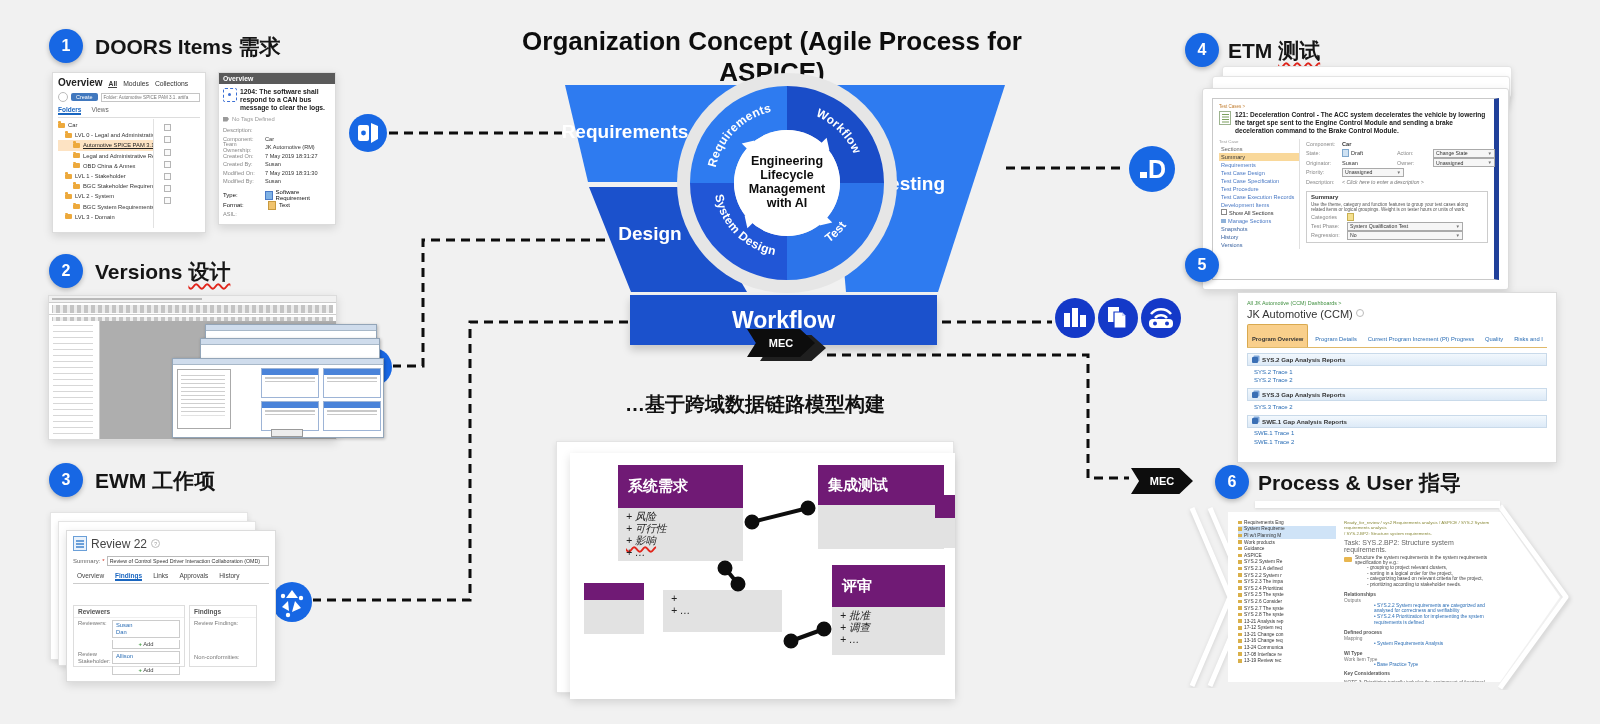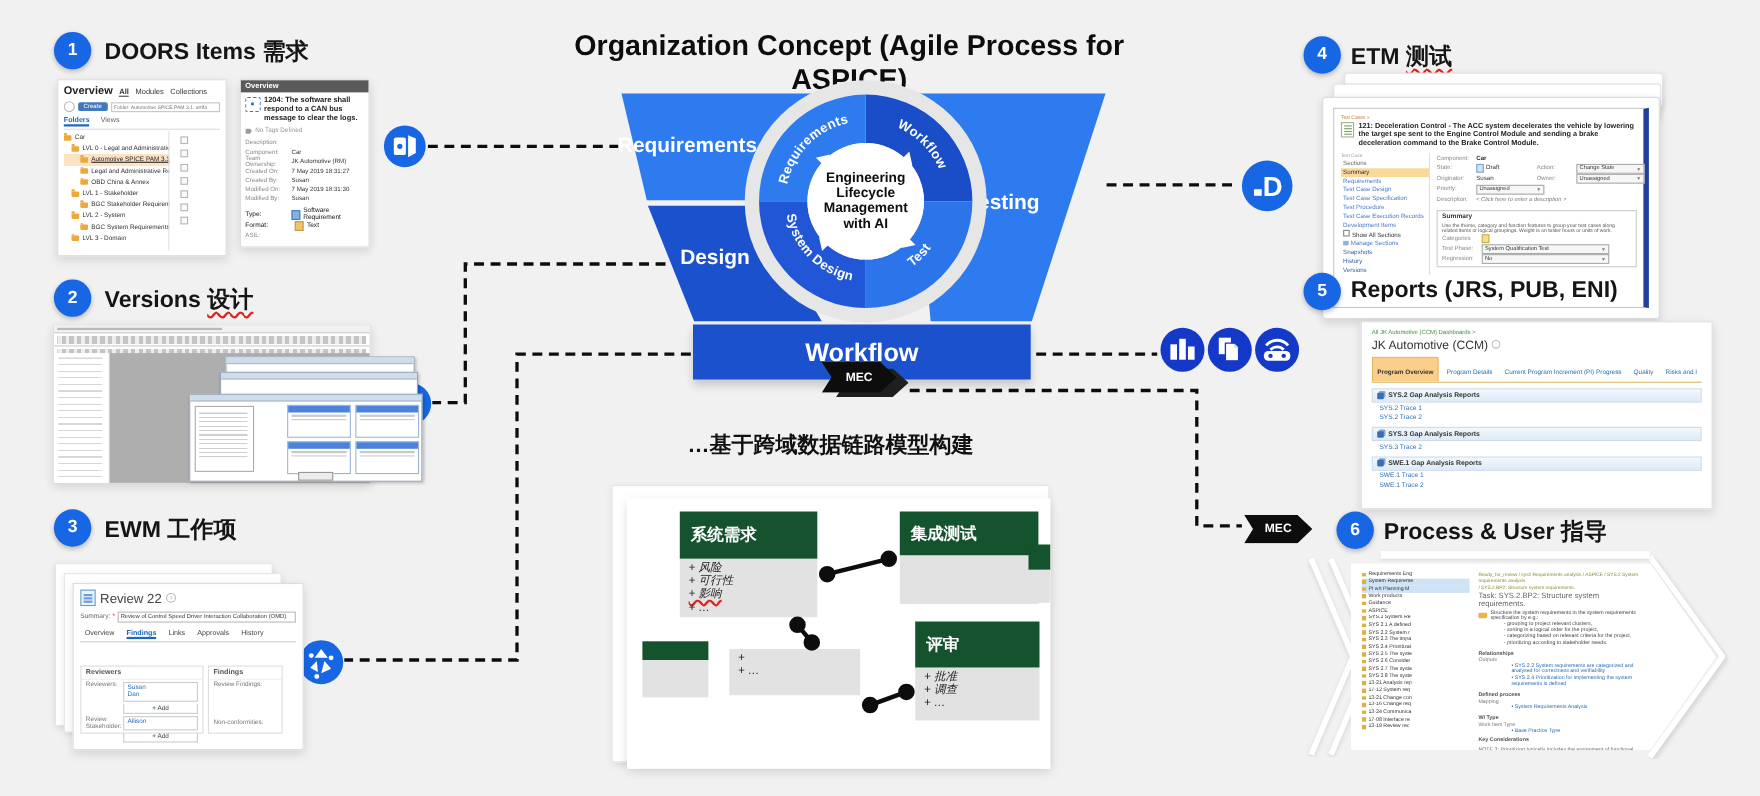--- a/index.html
+++ b/index.html
@@ -155,21 +155,21 @@
   .pmain .folo{width:8px;height:5px;background:#e8b64f;border-radius:1px;margin-top:2px;flex:0 0 auto;}
   .pb{padding-left:12px;line-height:5.6px;}
   .pb::before{content:"- ";}
   .ph{font-weight:bold;color:#555;margin-top:4px;font-size:4.9px;}
   .pk{color:#777;margin-top:1px;}
   .plnk{color:#2a6db5;padding-left:30px;line-height:5.8px;}
   .plnk::before{content:"• ";color:#2a6db5;}
   .pnote{color:#666;margin-top:4px;line-height:5.4px;}
   
   .mbox{position:absolute;}
-  .mbox .mh2{background:#14532d;color:#fff;font-weight:bold;font-size:15px;display:flex;align-items:center;padding-left:10px;}
+  .mbox .mh2{background:#701a75;color:#fff;font-weight:bold;font-size:15px;display:flex;align-items:center;padding-left:10px;}
   .mbox .mb2{background:#e2e2e2;padding:2px 8px;}
   .mi{font-size:10.5px;line-height:12px;color:#222;font-style:italic;}
   .mi.sq{text-decoration-thickness:1.5px;text-underline-offset:2px;}
   .mtitle{position:absolute;left:545px;top:391px;width:420px;text-align:center;font-weight:bold;font-size:20px;color:#111;}
   
   .wfbar{position:absolute;left:630px;top:295px;width:307px;height:50px;background:#1b51cc;
          display:flex;align-items:center;justify-content:center;color:#fff;font-weight:bold;font-size:23px;
          box-shadow:0 5px 8px rgba(0,0,0,.18);}
   .mec{position:absolute;background:#0d0d0d;color:#fff;font-weight:bold;font-size:11px;
        display:flex;align-items:center;justify-content:center;
@@ -631,21 +631,20 @@
               </div>
           </div>
         </div>
       </div>
     </div>
   </div>
 
   <div class="badge" style="left:1185px;top:248px">
       <span>5</span>
     </div>
-  <div class="seclabel" style="left:1228px;top:252px">Reports (JRS, PUB, ENI)</div>
 
   <div class="shot rp" style="left:1237px;top:292px;width:300px;height:155px">
     <div class="crumbg">All JK Automotive (CCM) Dashboards &gt;</div>
     <div class="rttl">
         <span>JK Automotive (CCM)</span>
         <span class="inf"></span>
       </div>
     <div class="rtabs">
 
     <div class="rtab on"><span>Program Overview</span></div>

